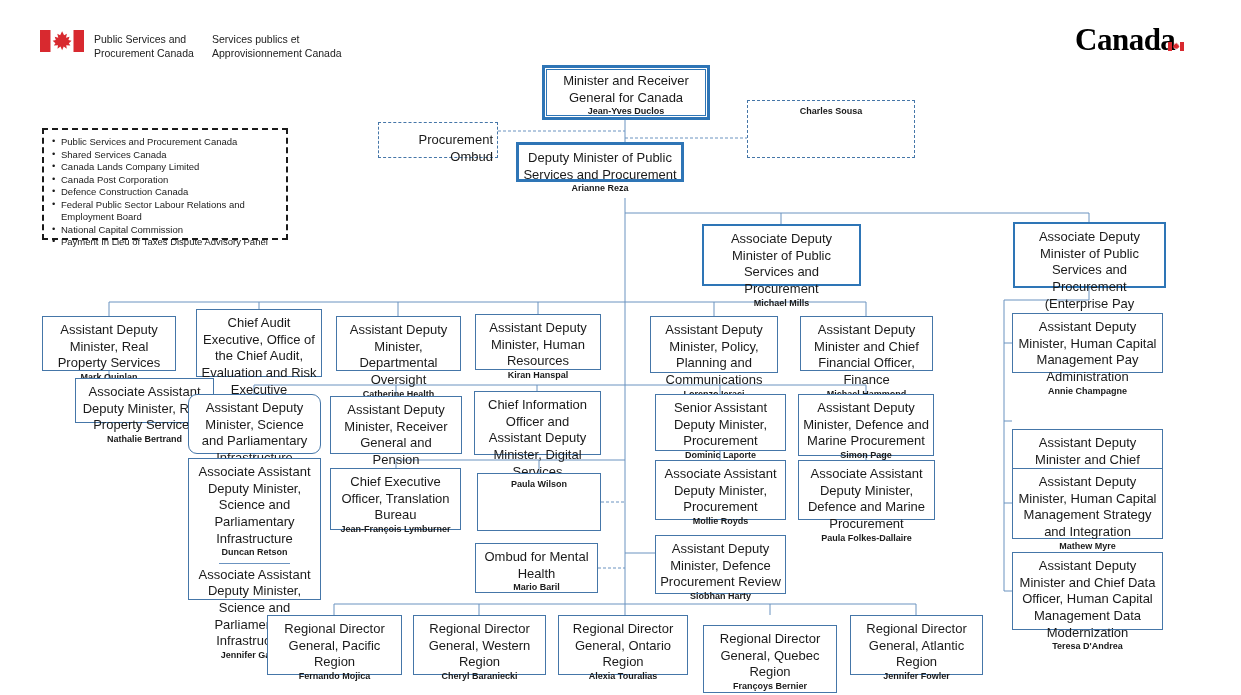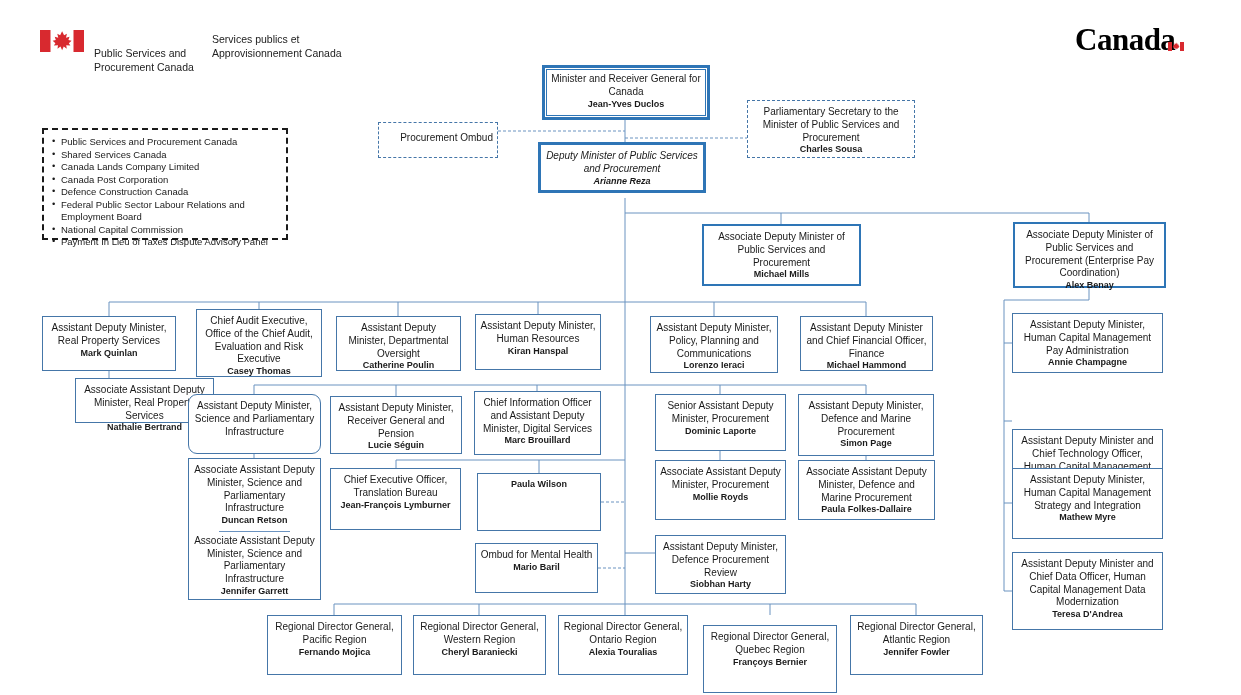--- a/index.html
+++ b/index.html
@@ -8,21 +8,21 @@
     --thick-border:#2e75b6;
     --connector:#6b93c0;
     --text:#1a1a1a;
   }
   html,body{margin:0;padding:0;background:#ffffff;}
   body{font-family:"Liberation Sans","DejaVu Sans",sans-serif;color:var(--text);}
   #stage{position:relative;width:1241px;height:695px;background:#fff;overflow:hidden;}
 
   
   .brand{position:absolute;top:33px;font-size:10.5px;line-height:1.3;color:#222;}
-  #brand-en{left:94px;margin-top:14px;}
+  #brand-en{left:94px;}
   #brand-fr{left:212px;}
   #fip-flag{position:absolute;left:40px;top:30px;}
   #wordmark{position:absolute;left:1075px;top:22px;font-family:"Liberation Serif","DejaVu Serif",serif;
             font-size:31px;font-weight:bold;letter-spacing:-0.5px;color:#000;}
   #wordmark .wm-flag{position:absolute;left:93px;top:1px;}
 
   
   #portfolio{position:absolute;left:42px;top:128px;width:246px;height:112px;
              border:2px dashed #1a1a1a;box-sizing:border-box;padding:6px 6px 4px 6px;}
   #portfolio ul{margin:0;padding:0;list-style:none;font-size:9.5px;line-height:1.32;}
@@ -31,21 +31,21 @@
   #portfolio li.bold{font-weight:normal;}
 
   
   #wires{position:absolute;left:0;top:0;z-index:0;}
   .wire{fill:none;stroke:var(--connector);stroke-width:1;}
   .wire.dashed{stroke-dasharray:3 2;}
 
   
   .node{position:absolute;background:#fff;border:1px solid var(--box-border);
         box-sizing:border-box;z-index:1;text-align:center;padding:5px 4px 2px 4px;}
-  .node .title{font-size:10px;line-height:1.28;}
+  .node .title{font-size:13px;line-height:1.28;}
   .node .pname{font-size:9px;line-height:1.28;font-weight:bold;}
   .node.thick{border:3px solid var(--thick-border);}
   .node.thick2{border:2px solid var(--thick-border);}
   .node.double{border:3px solid var(--thick-border);}
   .node.double::before{content:"";position:absolute;left:1px;top:1px;right:1px;bottom:1px;
         border:1px solid var(--thick-border);pointer-events:none;}
   .node.dashed{border:1px dashed var(--box-border);}
   .node.pad9{padding-top:9px;}
   .node .divider{width:58%;margin:4px auto 3px auto;border-top:1px solid var(--connector);height:0;}
 </style>
@@ -119,24 +119,23 @@
 
   <div id="org-canvas">
       <div class="node double" style="left: 542px; top: 65px; width: 168px; height: 55px;">
         <div class="title">Minister and Receiver General for Canada</div>
         <div class="pname">Jean-Yves Duclos</div>
       </div>
       <div class="node dashed pad9" style="left: 378px; top: 122px; width: 120px; height: 36px; text-align: right;">
         <div class="title">Procurement Ombud</div>
       </div>
       <div class="node dashed" style="left: 747px; top: 100px; width: 168px; height: 58px;">
-        <div class="title">Parliamentary Secretary to the Minister of Public Services and Procurement</div>
         <div class="pname">Charles Sousa</div>
       </div>
-      <div class="node thick" style="left: 538px; top: 142px; width: 168px; height: 51px; font-style: italic;">
+      <div class="node thick" style="left: 516px; top: 142px; width: 168px; height: 40px;">
         <div class="title">Deputy Minister of Public Services and Procurement</div>
         <div class="pname">Arianne Reza</div>
       </div>
       <div class="node thick2" style="left: 702px; top: 224px; width: 159px; height: 62px;">
         <div class="title">Associate Deputy Minister of Public Services and Procurement</div>
         <div class="pname">Michael Mills</div>
       </div>
       <div class="node thick2" style="left: 1013px; top: 222px; width: 153px; height: 66px;">
         <div class="title">Associate Deputy Minister of Public Services and Procurement (Enterprise Pay Coordination)</div>
         <div class="pname">Alex Benay</div>
@@ -144,21 +143,21 @@
       <div class="node" style="left: 42px; top: 316px; width: 134px; height: 55px;">
         <div class="title">Assistant Deputy Minister, Real Property Services</div>
         <div class="pname">Mark Quinlan</div>
       </div>
       <div class="node" style="left: 196px; top: 309px; width: 126px; height: 68px;">
         <div class="title">Chief Audit Executive, Office of the Chief Audit, Evaluation and Risk Executive</div>
         <div class="pname">Casey Thomas</div>
       </div>
       <div class="node" style="left: 336px; top: 316px; width: 125px; height: 55px;">
         <div class="title">Assistant Deputy Minister, Departmental Oversight</div>
-        <div class="pname">Catherine Poulin</div>
+        <div class="pname">Catherine Health</div>
       </div>
       <div class="node" style="left: 475px; top: 314px; width: 126px; height: 56px;">
         <div class="title">Assistant Deputy Minister, Human Resources</div>
         <div class="pname">Kiran Hanspal</div>
       </div>
       <div class="node" style="left: 650px; top: 316px; width: 128px; height: 57px;">
         <div class="title">Assistant Deputy Minister, Policy, Planning and Communications</div>
         <div class="pname">Lorenzo Ieraci</div>
       </div>
       <div class="node" style="left: 800px; top: 316px; width: 133px; height: 55px;">

